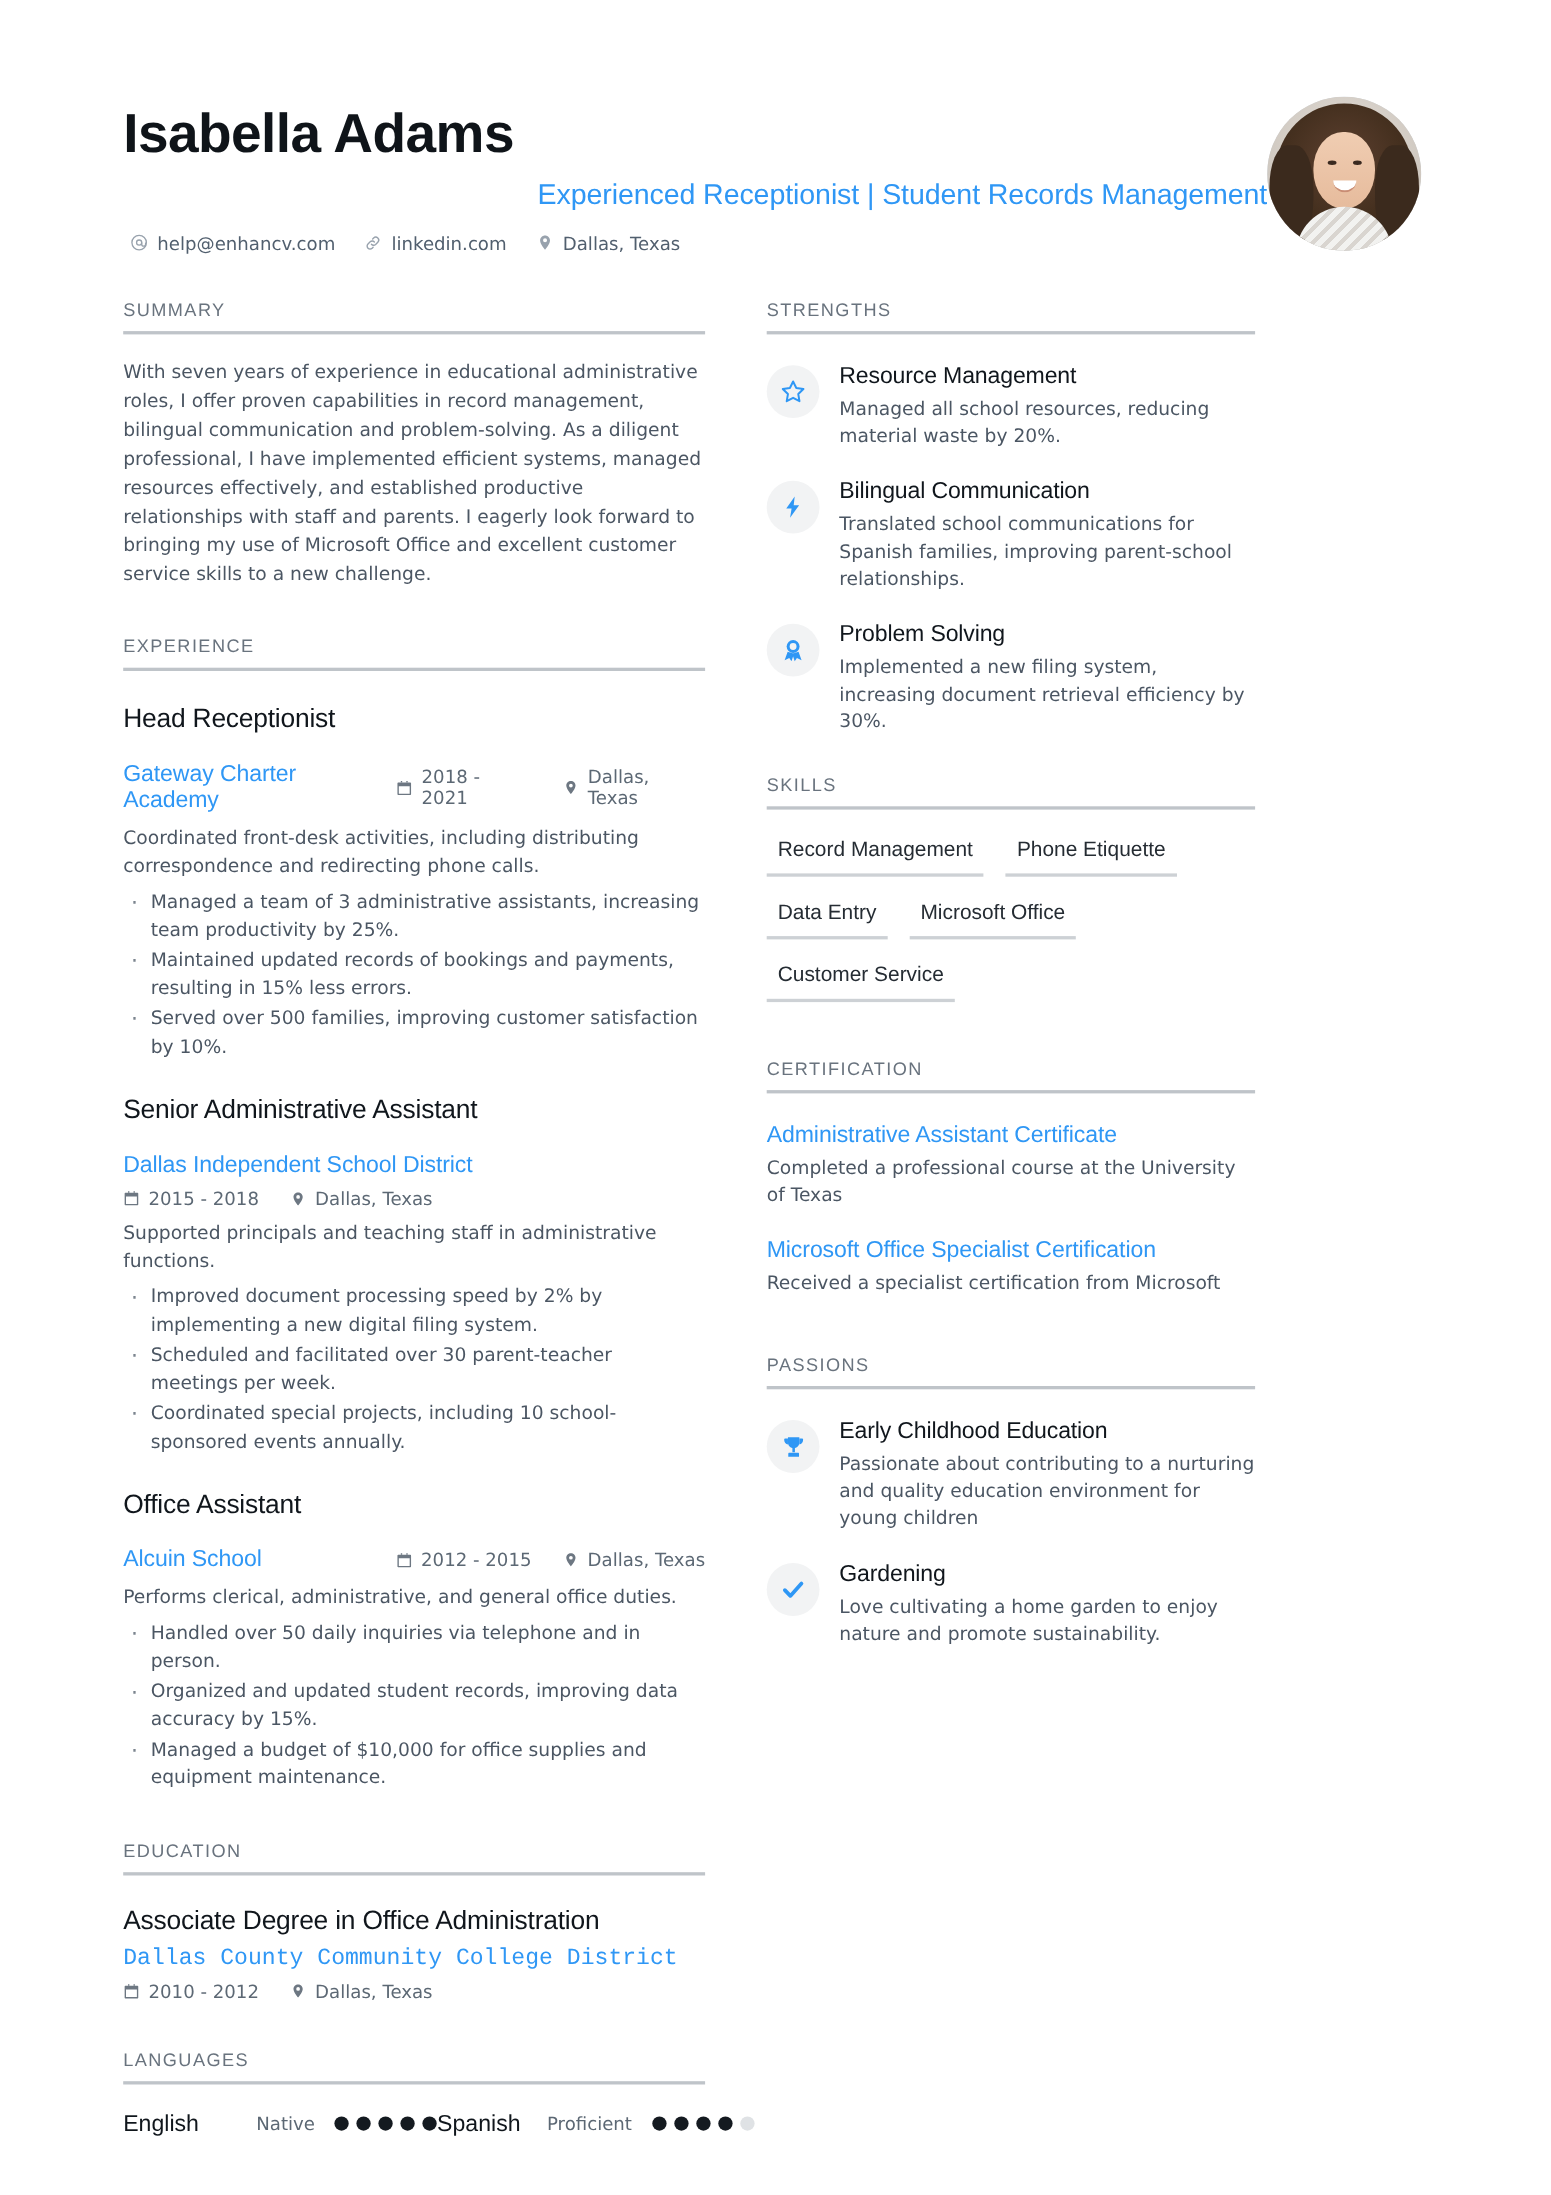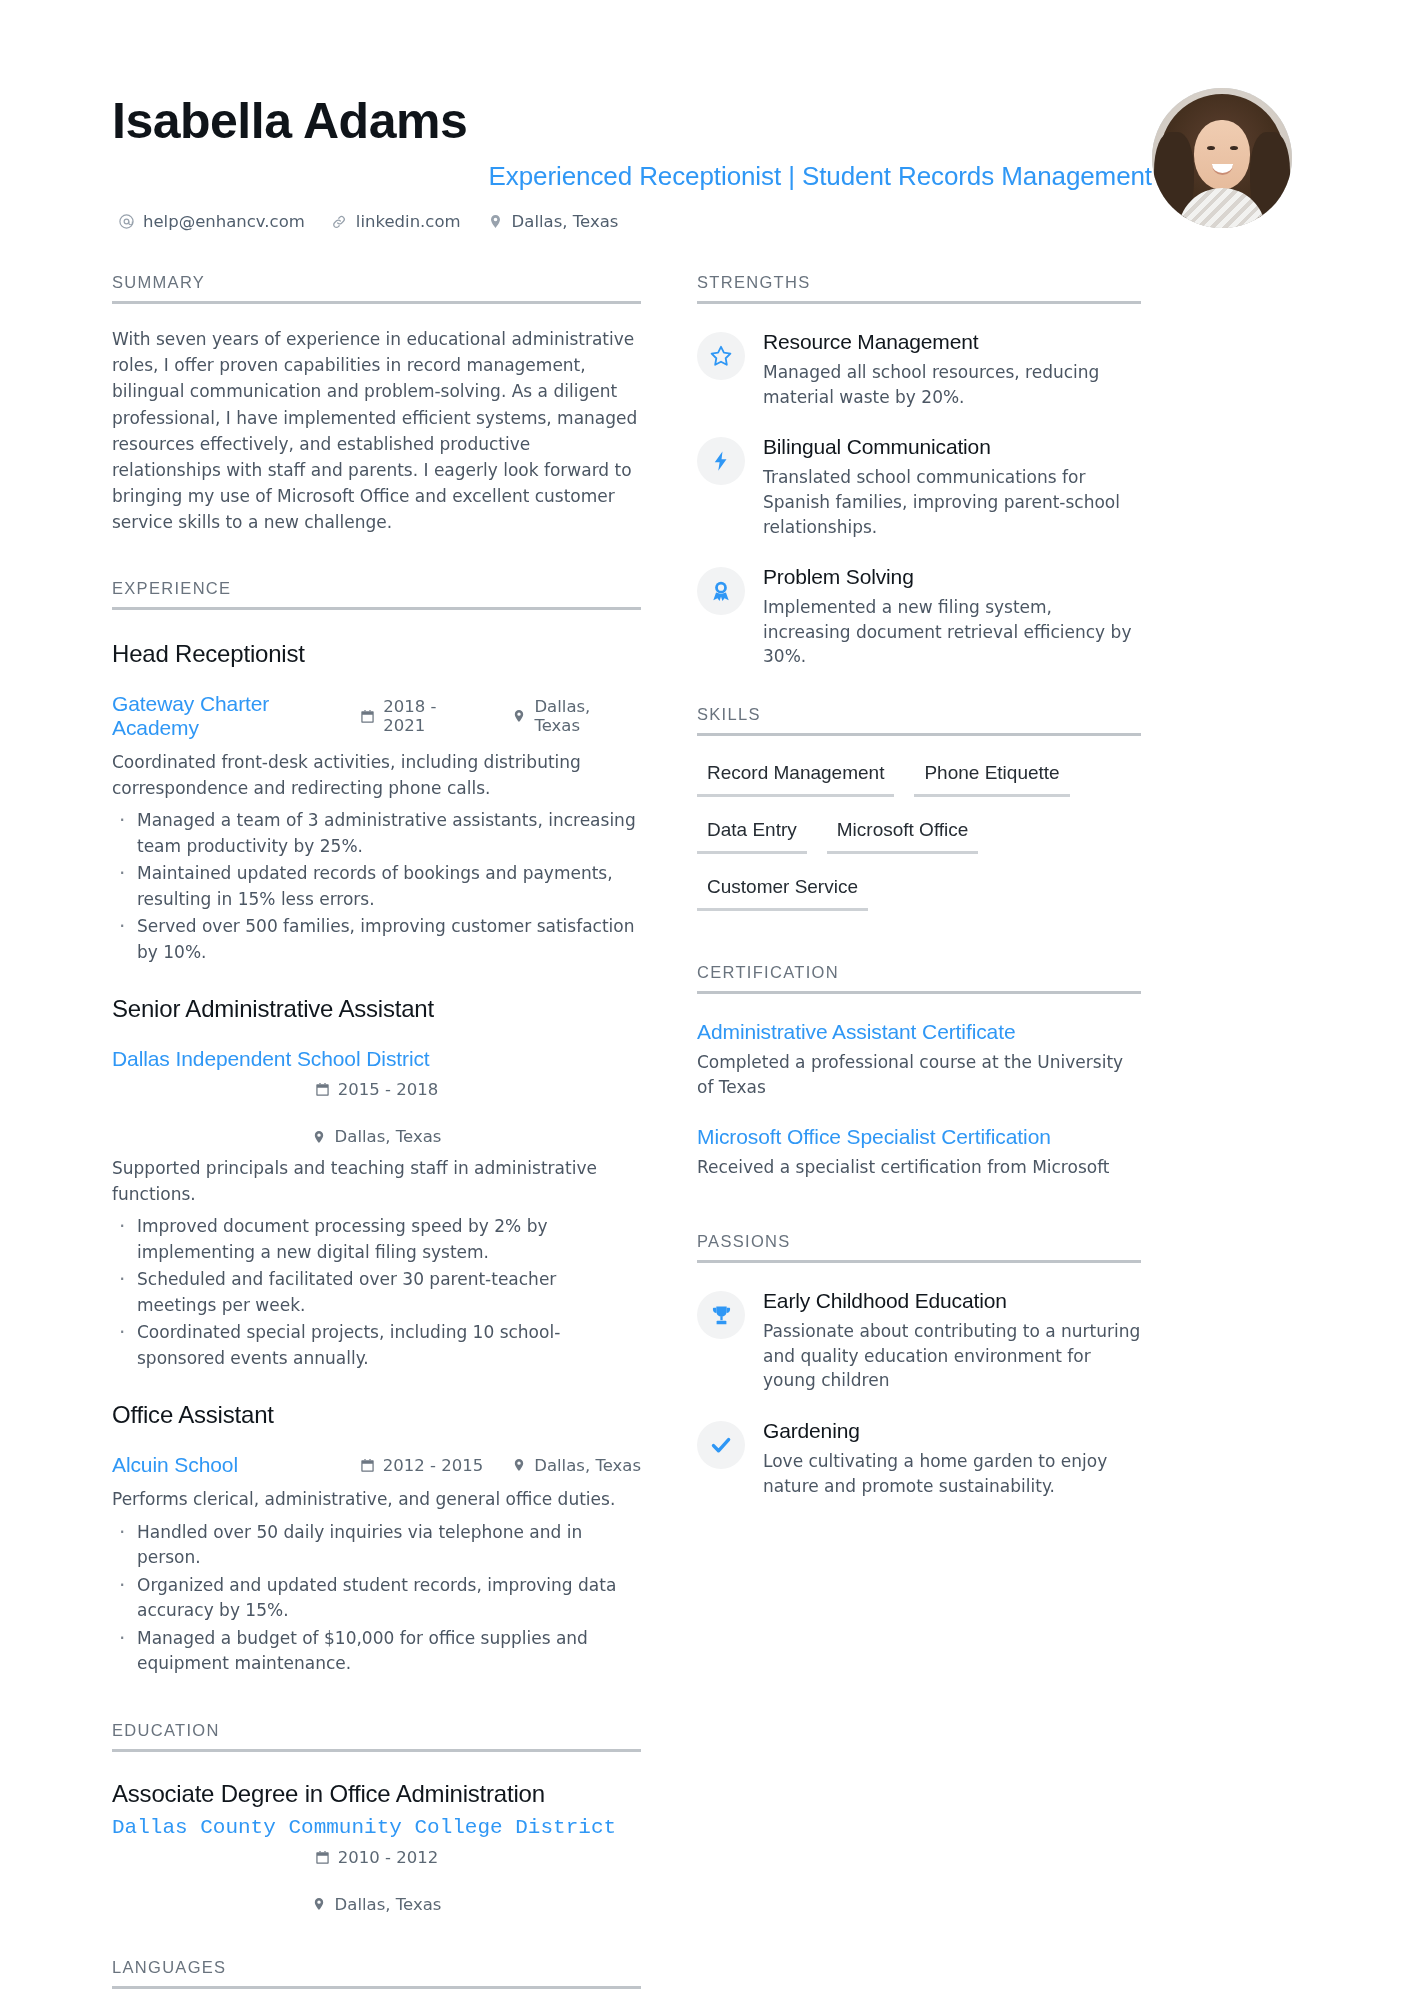--- a/index.html
+++ b/index.html
@@ -17,21 +17,21 @@
   .header-left { flex: 1; padding-top: 6px; }
   .name {
     font-size: 50px; font-weight: 700; color: #0f1419; letter-spacing: -0.5px;
     line-height: 1.08; font-family: "Liberation Sans", sans-serif;
   }
   .headline {
     margin-top: 13px; font-size: 26px; color: #2f97f5; font-weight: 400;
     font-family: "Liberation Sans", sans-serif; letter-spacing: -0.1px; text-align: right;
   }
   .contact-row { margin-top: 20px; display: flex; align-items: center; gap: 26px; padding-left: 6px; }
-  .contact-item { display: flex; align-items: center; gap: 8px; font-size: 16.5px; color: #515f6e; }
+  .contact-item { display: flex; gap: 8px; font-size: 16.5px; color: #515f6e; }
   .contact-item .ci { flex: 0 0 auto; display: inline-flex; align-items: center; justify-content: center; width: 17px; height: 17px; color: #98a2ad; }
   .contact-item svg { display: block; }
 
   .photo-wrap { flex: 0 0 auto; width: 140px; height: 140px; position: relative; margin-right: 6px; }
   .photo {
     width: 140px; height: 140px; border-radius: 50%; overflow: hidden; position: relative;
     background: #cfd6dc;
   }
   
   .ph-bg { position:absolute; inset:0; background: radial-gradient(circle at 50% 38%, #e7e2dc 0%, #cfc8c0 65%, #b9b2a9 100%); }
@@ -68,21 +68,21 @@
   .summary-text { margin-top: 22px; font-size: 17px; line-height: 1.54; color: #4b5663; }
 
   
   .exp-block { margin-top: 30px; }
   .exp-title { font-size: 24px; color: #10161c; font-weight: 400; font-family: "Liberation Sans", sans-serif; letter-spacing: -0.2px; }
   .exp-meta-row { display: flex; align-items: center; justify-content: space-between; margin-top: 24px; }
   .exp-company { font-size: 21px; color: #2f97f5; font-family: "Liberation Sans", sans-serif; letter-spacing: -0.1px; }
   .exp-meta-right { display: flex; align-items: center; gap: 28px; }
   .meta-chip { display: flex; align-items: center; gap: 8px; font-size: 16.5px; color: #5c6874; }
   .meta-chip .ci { display:inline-flex; align-items:center; justify-content:center; width:15px; height:15px; color:#6d7782; }
-  .exp-meta-row2 { display: flex; align-items: center; gap: 28px; margin-top: 9px; flex-direction: column; }
+  .exp-meta-row2 { display: flex; align-items: center; gap: 28px; margin-top: 9px; }
   .exp-desc { margin-top: 10px; font-size: 17px; line-height: 1.5; color: #4b5663; }
   .bullets { margin-top: 7px; list-style: none; }
   .bullets li { position: relative; padding-left: 25px; font-size: 17px; line-height: 1.5; color: #4b5663; margin-top: 2px; }
   .bullets li::before { content: "·"; position: absolute; left: 7px; top: -3px; font-size: 20px; color: #7b848e; }
 
   
   .edu-block { margin-top: 28px; }
   .edu-title { font-size: 24px; color: #10161c; font-family: "Liberation Sans", sans-serif; letter-spacing: -0.2px; }
   .edu-school { margin-top: 8px; font-size: 21px; color: #2f97f5; font-family: Liberation Mono, monospace; }
 

